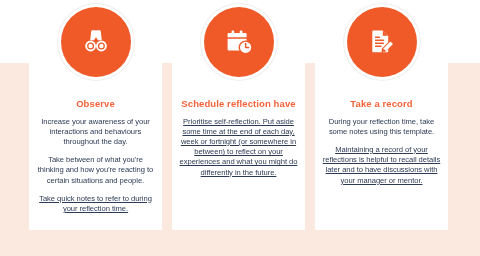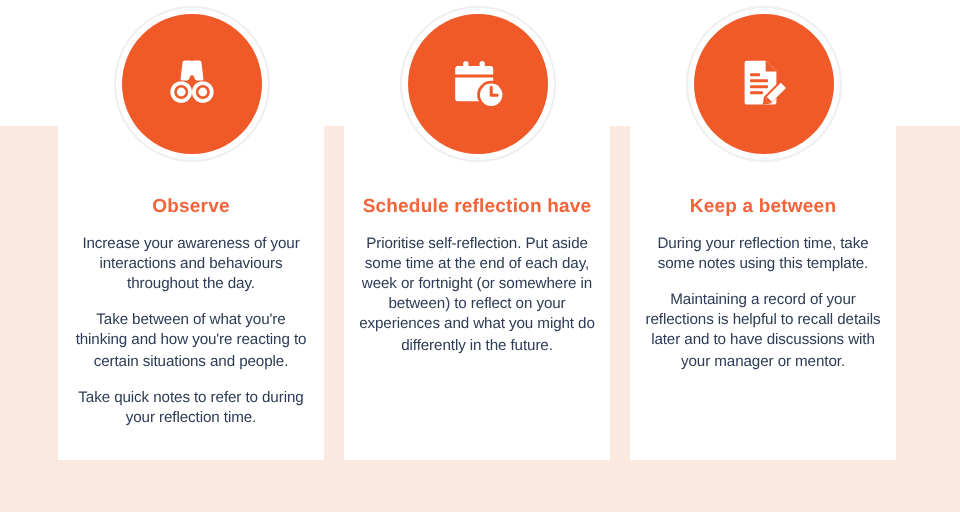--- a/index.html
+++ b/index.html
@@ -81,20 +81,21 @@
   .card-body p {
     color: #2d3b55;
     font-size: 7.6px;
     line-height: 10.2px;
     margin: 0 0 8px 0;
     letter-spacing: -0.05px;
     text-align: center;
   }
   .card-body p:last-child {
     margin-bottom: 0;
+    text-decoration: underline;
   }
 
   
   .badge {
     position: absolute;
     top: -38px;
     left: 50%;
     transform: translateX(-50%);
     width: 70px;
     height: 70px;
@@ -184,21 +185,21 @@
             <rect x="10.0" y="14.6" width="9.0" height="1.5" rx="0.5" fill="#ef5a28"></rect>
             <rect x="10.0" y="17.6" width="9.0" height="1.5" rx="0.5" fill="#ef5a28"></rect>
             <rect x="10.0" y="20.6" width="6.5" height="1.5" rx="0.5" fill="#ef5a28"></rect>
             <path d="M25.0 15.4l3.4 3.4l-8.0 8.0l-4.0 0.6l0.6 -4.0z" fill="#ef5a28"></path>
             <path d="M25.4 16.4l2.6 2.6l-7.0 7.0l-3.1 0.5l0.5 -3.1z" fill="#ffffff"></path>
             <path d="M18.4 23.4l2.6 2.6l-3.1 0.5z" fill="#ef5a28"></path>
           </g>
         </svg>
       </div>
       <div class="card-inner">
-        <div class="card-title">Keep a between</div>
+        <div class="card-title">Take a record</div>
         <div class="card-body">
           <p>During your reflection time, take some notes using this template.</p>
           <p>Maintaining a record of your reflections is helpful to recall details later and to have discussions with your manager or mentor.</p>
         </div>
       </div>
     </div>
 
   </div>
 </div>
 

